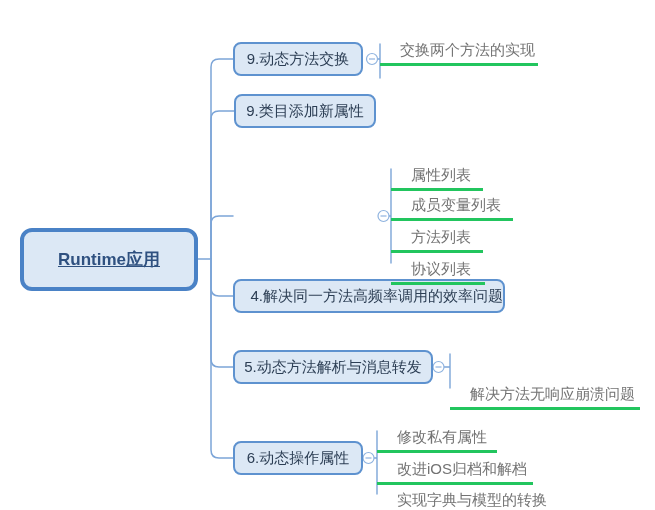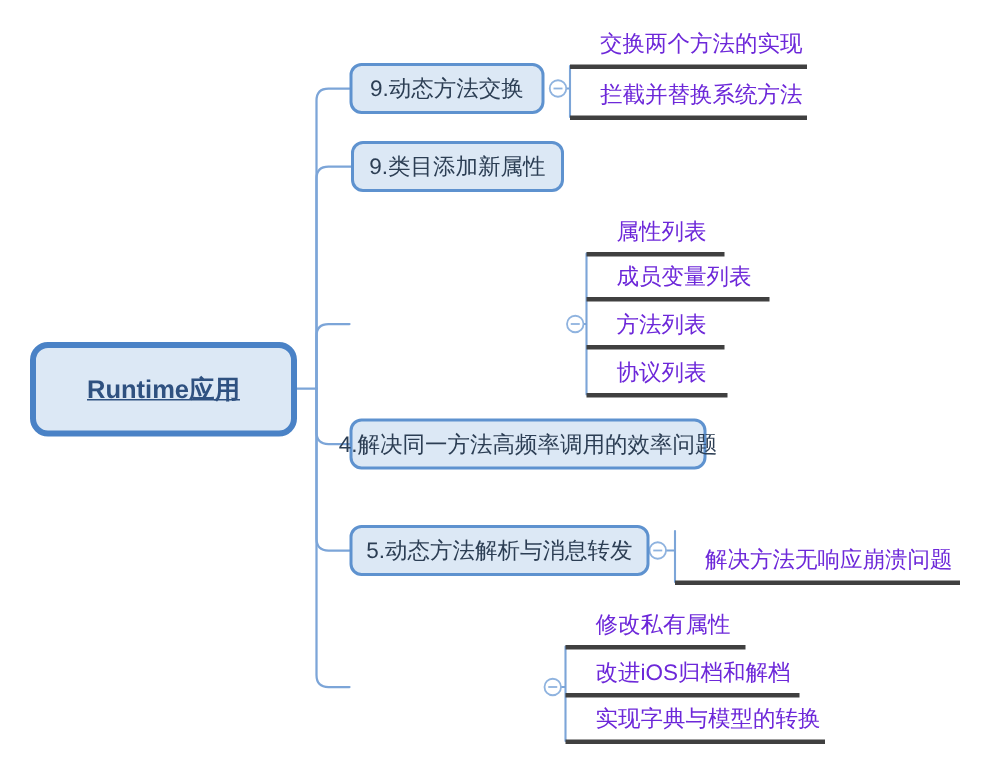--- a/index.html
+++ b/index.html
@@ -43,26 +43,27 @@
     color: #2f5180;
     font-size: 17px;
     font-weight: bold;
     white-space: nowrap;
     z-index: 2;
   }
   .leaf {
     position: absolute;
     box-sizing: border-box;
     padding: 0 4px 3px 20px;
-    border-bottom: 3px solid #404040;
-    color: #6d28d9;
+    border-bottom: 3px solid #22c55e;
+    color: #737373;
     font-size: 15px;
     line-height: 20px;
     white-space: nowrap;
     z-index: 2;
+    margin-top: 20px;
   }
 </style>
 </head>
 <body>
 
 <div id="canvas">
 
   <svg id="wires" viewBox="0 0 655 510" xmlns="http://www.w3.org/2000/svg">
     <g stroke="#7ca5d8" stroke-width="1.5" fill="none" stroke-linecap="round">
       <path d="M 198 259 H 211"></path>
@@ -102,29 +103,31 @@
   <div class="root-topic" style="left:20px; top:228px; width:178px; height:63px;text-decoration:underline;">
     <span>Runtime应用</span>
   </div>
 
   <div class="topic" style="left:233px; top:42px; width:130px; height:34px;">
     <span>9.动态方法交换</span>
   </div>
   <div class="topic" style="left:234px; top:94px; width:142px; height:34px;">
     <span>9.类目添加新属性</span>
   </div>
-  <div class="topic" style="left:233px; top:279px; width:238px; height:34px;">
+  <div class="topic" style="left:233px; top:279px; width:272px; height:34px;justify-content:flex-end;">
     <span>4.解决同一方法高频率调用的效率问题</span>
   </div>
   <div class="topic" style="left:233px; top:350px; width:200px; height:34px;">
     <span>5.动态方法解析与消息转发</span>
   </div>
+  <div class="topic" style="left:233px; top:441px; width:130px; height:34px;">
+    <span>6.动态操作属性</span>
+  </div>
 
   <div class="leaf" style="left:380px; top:20px; width:158px;">交换两个方法的实现</div>
-  <div class="leaf" style="left:380px; top:54px; width:158px;">拦截并替换系统方法</div>
 
   <div class="leaf" style="left:391px; top:145px; width:92px;">属性列表</div>
   <div class="leaf" style="left:391px; top:175px; width:122px;">成员变量列表</div>
   <div class="leaf" style="left:391px; top:207px; width:92px;">方法列表</div>
   <div class="leaf" style="left:391px; top:239px; width:94px;">协议列表</div>
 
   <div class="leaf" style="left:450px; top:364px; width:190px;">解决方法无响应崩溃问题</div>
 
   <div class="leaf" style="left:377px; top:407px; width:120px;">修改私有属性</div>
   <div class="leaf" style="left:377px; top:439px; width:156px;">改进iOS归档和解档</div>

